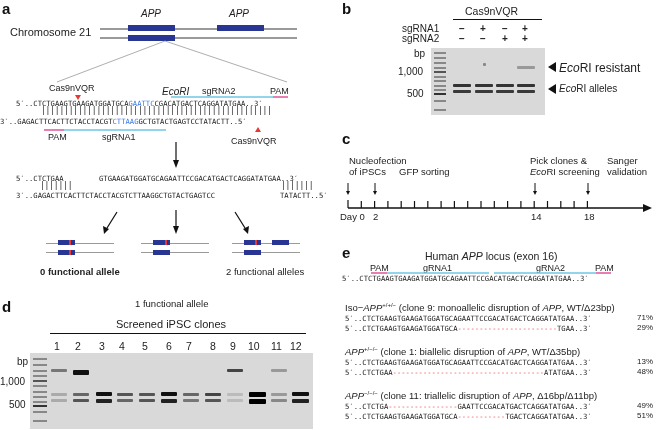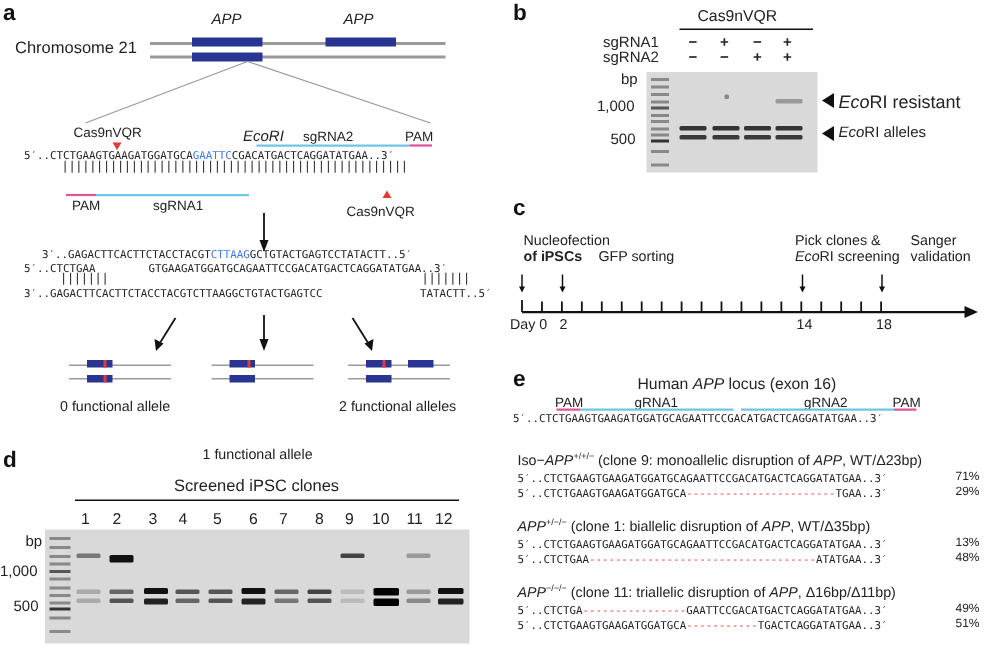--- a/index.html
+++ b/index.html
@@ -60,21 +60,21 @@
   <polygon points="243,229 249,226 248,234" fill="#111"></polygon>
 </svg>
 
 <div class="lbl" style="left:49px;top:83px;font-size:9px;">Cas9nVQR</div>
 <div class="lbl ital" style="left:162px;top:86px;font-size:10px;">EcoRI</div>
 <div class="lbl" style="left:202px;top:86px;font-size:9px;">sgRNA2</div>
 <div class="lbl" style="left:270px;top:86px;font-size:9px;">PAM</div>
 
 <div class="seq" style="left:16px;top:99px;"><span>5′..CTCTGAAGTGAAGATGGATGCA</span><span class="blue">GAATTC</span><span>CGACATGACTCAGGATATGAA..3′</span></div>
 <div class="seq" style="left:41px;top:106px;font-size:8px;letter-spacing:-0.2px;">||||||||||||||||||||||||||||||||||||||||||||||||||</div>
-<div class="seq" style="left:28px;top:117px;margin-top:48px;"><span>3′..GAGACTTCACTTCTACCTACGT</span><span class="blue">CTTAAG</span><span>GCTGTACTGAGTCCTATACTT..5′</span></div>
+<div class="seq" style="left:0;top:117px;"><span>3′..GAGACTTCACTTCTACCTACGT</span><span class="blue">CTTAAG</span><span>GCTGTACTGAGTCCTATACTT..5′</span></div>
 
 <div class="lbl" style="left:48px;top:132px;font-size:9px;">PAM</div>
 <div class="lbl" style="left:102px;top:132px;font-size:9px;">sgRNA1</div>
 <div class="lbl" style="left:231px;top:136px;font-size:9px;">Cas9nVQR</div>
 
 <div class="seq" style="left:16px;top:174px;">5′..CTCTGAA</div>
 <div class="seq" style="left:99px;top:174px;">GTGAAGATGGATGCAGAATTCCGACATGACTCAGGATATGAA..3′</div>
 <div class="seq" style="left:40px;top:181px;font-size:8px;letter-spacing:-0.2px;">|||||||</div>
 <div class="seq" style="left:281px;top:181px;font-size:8px;letter-spacing:-0.2px;">|||||||</div>
 <div class="seq" style="left:16px;top:191px;">3′..GAGACTTCACTTCTACCTACGTCTTAAGGCTGTACTGAGTCC</div>
@@ -93,21 +93,21 @@
 <div class="exon" style="left:153px;top:250px;width:17px;height:5px;"></div>
 <div class="mut" style="left:165px;top:240px;height:5px;"></div>
 
 <div class="line" style="left:232px;top:243px;width:68px;height:1px;"></div>
 <div class="line" style="left:232px;top:252px;width:68px;height:1px;"></div>
 <div class="exon" style="left:244px;top:240px;width:17px;height:5px;"></div>
 <div class="exon" style="left:272px;top:240px;width:17px;height:5px;"></div>
 <div class="exon" style="left:244px;top:250px;width:17px;height:5px;"></div>
 <div class="mut" style="left:255px;top:240px;height:5px;"></div>
 
-<div class="lbl" style="left:40px;top:266px;font-size:9.5px;">0 functional allele</div>
+<div class="lbl" style="left:40px;top:266px;font-size:9.5px;font-weight:bold;">0 functional allele</div>
 <div class="lbl" style="left:135px;top:266px;font-size:9.5px;margin-top:32px;">1 functional allele</div>
 <div class="lbl" style="left:226px;top:266px;font-size:9.5px;">2 functional alleles</div>
 
 <div class="plabel" style="left:342px;top:0px;">b</div>
 <div class="lbl" style="left:465px;top:5px;font-size:10.5px;">Cas9nVQR</div>
 <div class="abs" style="left:453px;top:19px;width:89px;height:1px;background:#111;"></div>
 <div class="lbl" style="left:402px;top:23px;font-size:10px;">sgRNA1</div>
 <div class="lbl" style="left:402px;top:33px;font-size:10px;">sgRNA2</div>
 <div class="lbl" style="left:459px;top:23px;font-weight:bold;">−</div>
 <div class="lbl" style="left:480px;top:23px;font-weight:bold;">+</div>
@@ -145,21 +145,21 @@
   <div class="band" style="left:86px;top:18px;width:18px;background:#999;"></div>
   <div class="band" style="left:52px;top:15px;width:3px;background:#888;"></div>
 </div>
 <div class="tri-left" style="left:548px;top:62px;"></div>
 <div class="lbl" style="left:559px;top:61px;font-size:12px;"><span class="ital">Eco</span><span>RI resistant</span></div>
 <div class="tri-left" style="left:548px;top:84px;"></div>
 <div class="lbl" style="left:559px;top:83px;font-size:10px;"><span class="ital">Eco</span><span>RI alleles</span></div>
 
 <div class="plabel" style="left:342px;top:130px;">c</div>
 <div class="lbl" style="left:349px;top:155px;font-size:9.5px;">Nucleofection</div>
-<div class="lbl" style="left:349px;top:166px;font-size:9.5px;font-weight:bold;">of iPSCs</div>
+<div class="lbl" style="left:349px;top:166px;font-size:9.5px;">of iPSCs</div>
 <div class="lbl" style="left:399px;top:166px;font-size:9.5px;">GFP sorting</div>
 <div class="lbl" style="left:530px;top:155px;font-size:9.5px;">Pick clones &amp;</div>
 <div class="lbl" style="left:530px;top:166px;font-size:9.5px;"><span class="ital">Eco</span><span>RI screening</span></div>
 <div class="lbl" style="left:607px;top:155px;font-size:9.5px;">Sanger</div>
 <div class="lbl" style="left:607px;top:166px;font-size:9.5px;">validation</div>
 
 <svg class="abs" style="left:340px;top:180px;" width="317" height="40">
 
   <line x1="8" y1="3" x2="8" y2="12" stroke="#111" stroke-width="1"></line>
     <polygon points="6,11 10,11 8,15" fill="#111"></polygon>

